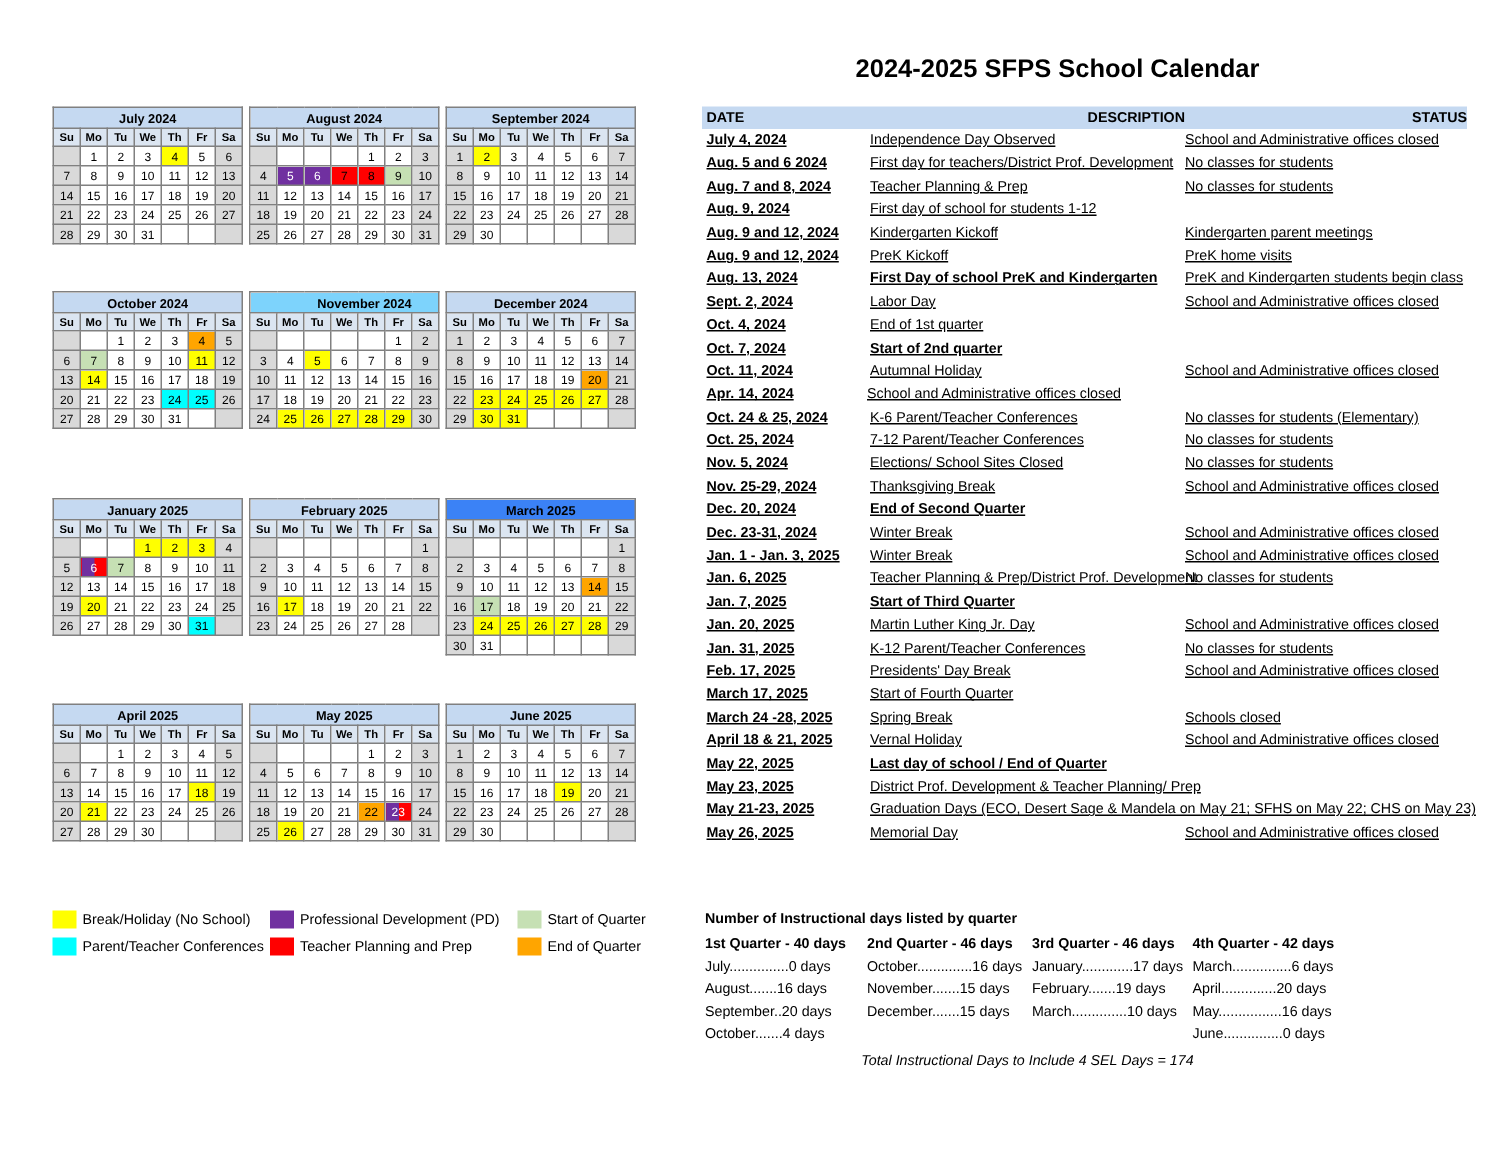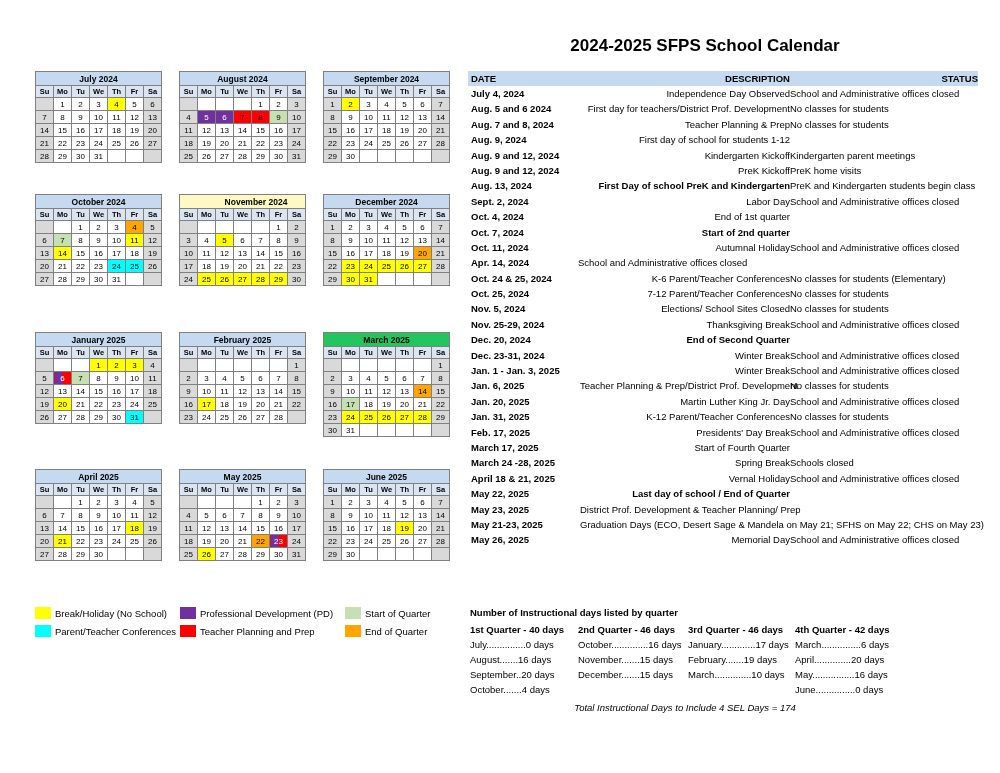--- a/index.html
+++ b/index.html
@@ -4,39 +4,39 @@
 <style>
   * { margin:0; padding:0; box-sizing:border-box; }
   html,body { width:1000px; height:773px; background:#ffffff; color:#000;
     font-family:"Liberation Sans", sans-serif; position:relative; overflow:hidden; }
 
   .title { position:absolute; top:36px; left:425px; width:560px; text-align:center;
     font-size:17px; font-weight:bold; }
 
   
   .calendars { position:absolute; left:35px; top:71px;
-    display:grid; grid-template-columns:repeat(3,127px); column-gap:17px;
+    display:grid; grid-template-columns:repeat(3,127px); column-gap:4px;
     grid-template-rows:123px 138px 137px auto; align-items:start; }
   table.month { border-collapse:collapse; width:127px; table-layout:fixed; }
   table.month td { border:1px solid #808080; text-align:center; font-size:8px;
     height:13px; padding:0; overflow:hidden; }
   table.month td.mtitle { font-weight:bold; font-size:8.5px; height:14px; }
   table.month td.wd { font-weight:bold; font-size:7.5px; height:12px; }
   table.month td.weekend { background:#d9d9d9; }
 
   
   .schedule { position:absolute; left:468px; top:71px; width:510px; font-size:9.5px; }
   .sched-header { display:grid; grid-template-columns:110px 212px 188px;
     font-weight:bold; height:15px; line-height:15px; }
   .sched-header .h-date { padding-left:3px; }
   .sched-header .h-desc, .sched-header .h-status { text-align:right; }
   .sched-row { display:grid; grid-template-columns:110px 212px 188px;
-    height:15.4px; line-height:15.4px; white-space:nowrap; overflow:visible; }
+    height:15.4px; line-height:15.4px; white-space:nowrap; overflow:visible;text-decoration:underline; }
   .sr-date { font-weight:bold; padding-left:3px; }
-  .sr-desc { padding-left:2px;text-align:right; }
+  .sr-desc { padding-left:2px; }
   .sr-desc.bold { font-weight:bold; }
 
   
   .legend { position:absolute; left:35px; top:606px;
     display:grid; grid-template-columns:145px 165px 150px; row-gap:4px; font-size:9.5px; }
   .legend-item { display:flex; align-items:center; gap:4px; height:14px; }
   .swatch { width:16px; height:12px; display:inline-block; flex:0 0 16px; }
 
   
   .inst { position:absolute; left:470px; top:607px; width:515px; font-size:9.5px; }
@@ -292,21 +292,21 @@
           <td>30</td>
           <td>31</td>
           <td></td>
           <td class="weekend"></td>
         </tr>
       </tbody>
     </table>
     <table class="month">
       <tbody>
         <tr>
-          <td colspan="7" class="mtitle" style="background: #fef9c3; padding-left: 27px;">November 2024</td>
+          <td colspan="7" class="mtitle" style="background: #7dd3fc; padding-left: 27px;">November 2024</td>
         </tr>
         <tr>
           <td class="wd" style="background: rgb(219, 229, 241);">Su</td>
           <td class="wd" style="background: rgb(219, 229, 241);">Mo</td>
           <td class="wd" style="background: rgb(219, 229, 241);">Tu</td>
           <td class="wd" style="background: rgb(219, 229, 241);">We</td>
           <td class="wd" style="background: rgb(219, 229, 241);">Th</td>
           <td class="wd" style="background: rgb(219, 229, 241);">Fr</td>
           <td class="wd" style="background: rgb(219, 229, 241);">Sa</td>
         </tr>
@@ -536,21 +536,21 @@
           <td>26</td>
           <td>27</td>
           <td>28</td>
           <td class="weekend"></td>
         </tr>
       </tbody>
     </table>
     <table class="month">
       <tbody>
         <tr>
-          <td colspan="7" class="mtitle" style="background: #22c55e;">March 2025</td>
+          <td colspan="7" class="mtitle" style="background: #3b82f6;">March 2025</td>
         </tr>
         <tr>
           <td class="wd" style="background: rgb(219, 229, 241);">Su</td>
           <td class="wd" style="background: rgb(219, 229, 241);">Mo</td>
           <td class="wd" style="background: rgb(219, 229, 241);">Tu</td>
           <td class="wd" style="background: rgb(219, 229, 241);">We</td>
           <td class="wd" style="background: rgb(219, 229, 241);">Th</td>
           <td class="wd" style="background: rgb(219, 229, 241);">Fr</td>
           <td class="wd" style="background: rgb(219, 229, 241);">Sa</td>
         </tr>
@@ -893,20 +893,25 @@
       </div>
       <div class="sched-row">
         <div class="sr-date">Jan. 1 - Jan. 3, 2025</div>
         <div class="sr-desc">Winter Break</div>
         <div class="sr-status">School and Administrative offices closed</div>
       </div>
       <div class="sched-row">
         <div class="sr-date">Jan. 6, 2025</div>
         <div class="sr-desc">Teacher Planning &amp; Prep/District Prof. Development</div>
         <div class="sr-status">No classes for students</div>
+      </div>
+      <div class="sched-row">
+        <div class="sr-date">Jan. 7, 2025</div>
+        <div class="sr-desc bold">Start of Third Quarter</div>
+        <div class="sr-status"></div>
       </div>
       <div class="sched-row">
         <div class="sr-date">Jan. 20, 2025</div>
         <div class="sr-desc">Martin Luther King Jr. Day</div>
         <div class="sr-status">School and Administrative offices closed</div>
       </div>
       <div class="sched-row">
         <div class="sr-date">Jan. 31, 2025</div>
         <div class="sr-desc">K-12 Parent/Teacher Conferences</div>
         <div class="sr-status">No classes for students</div>

